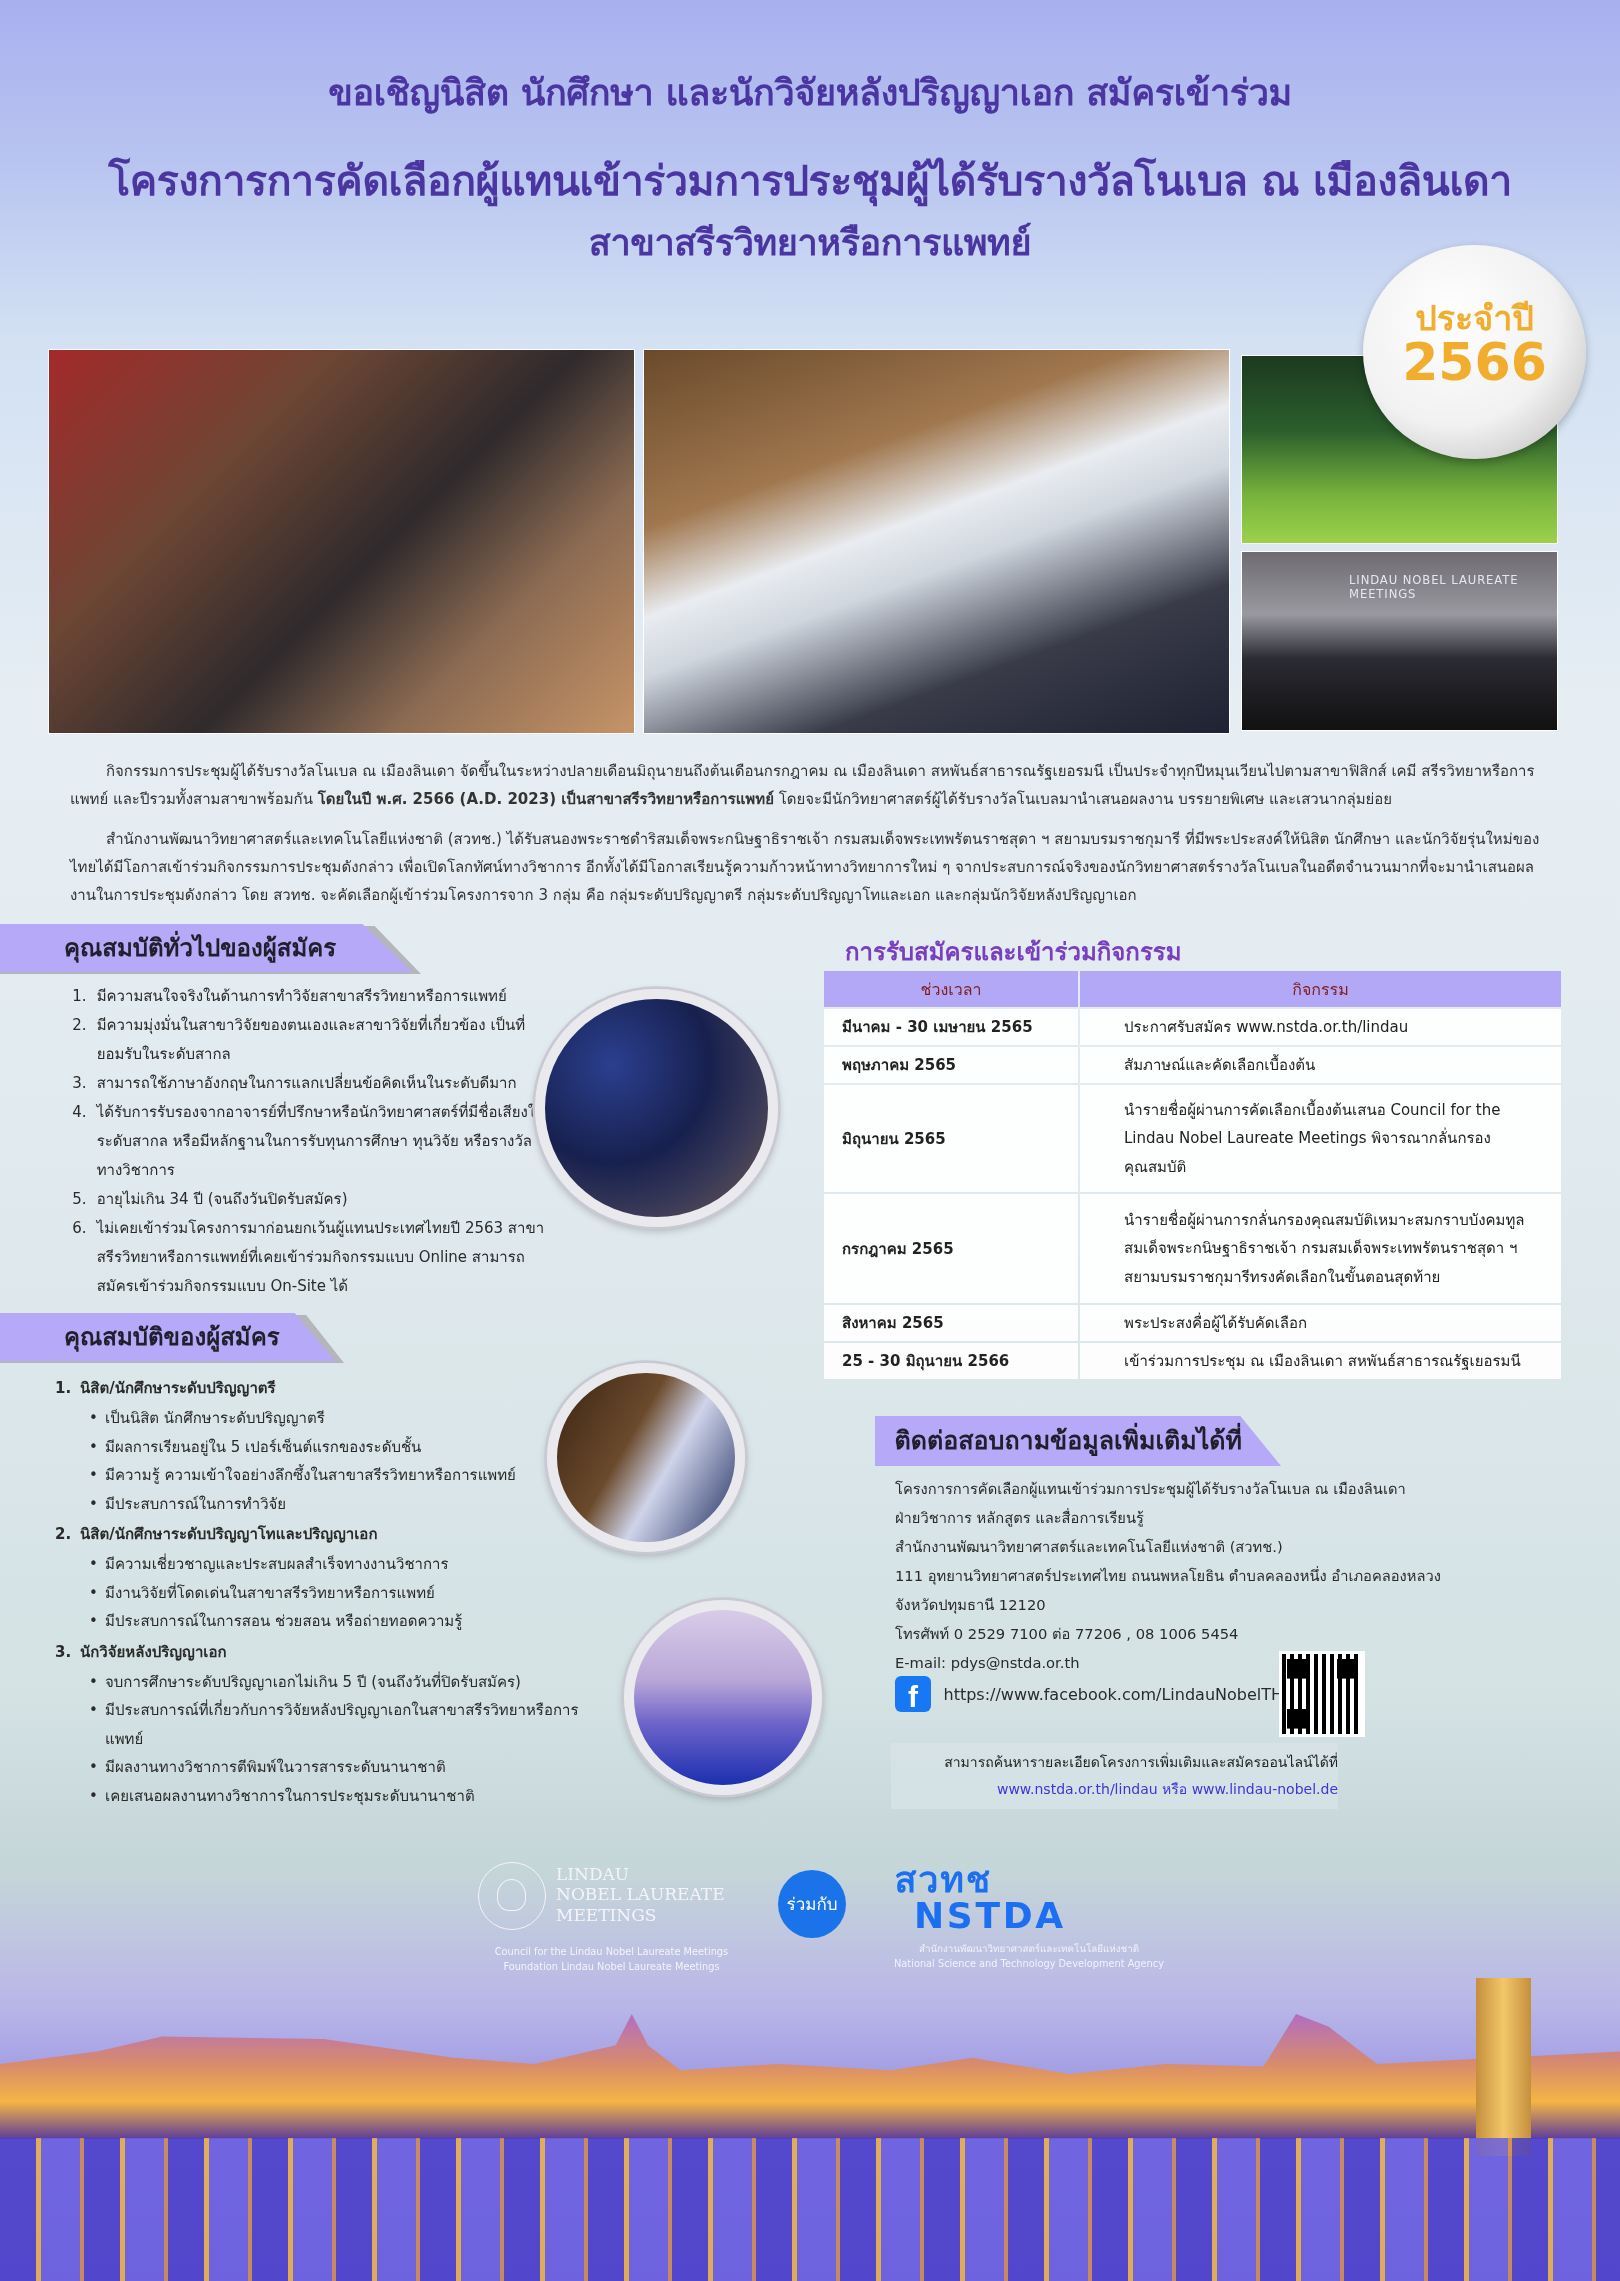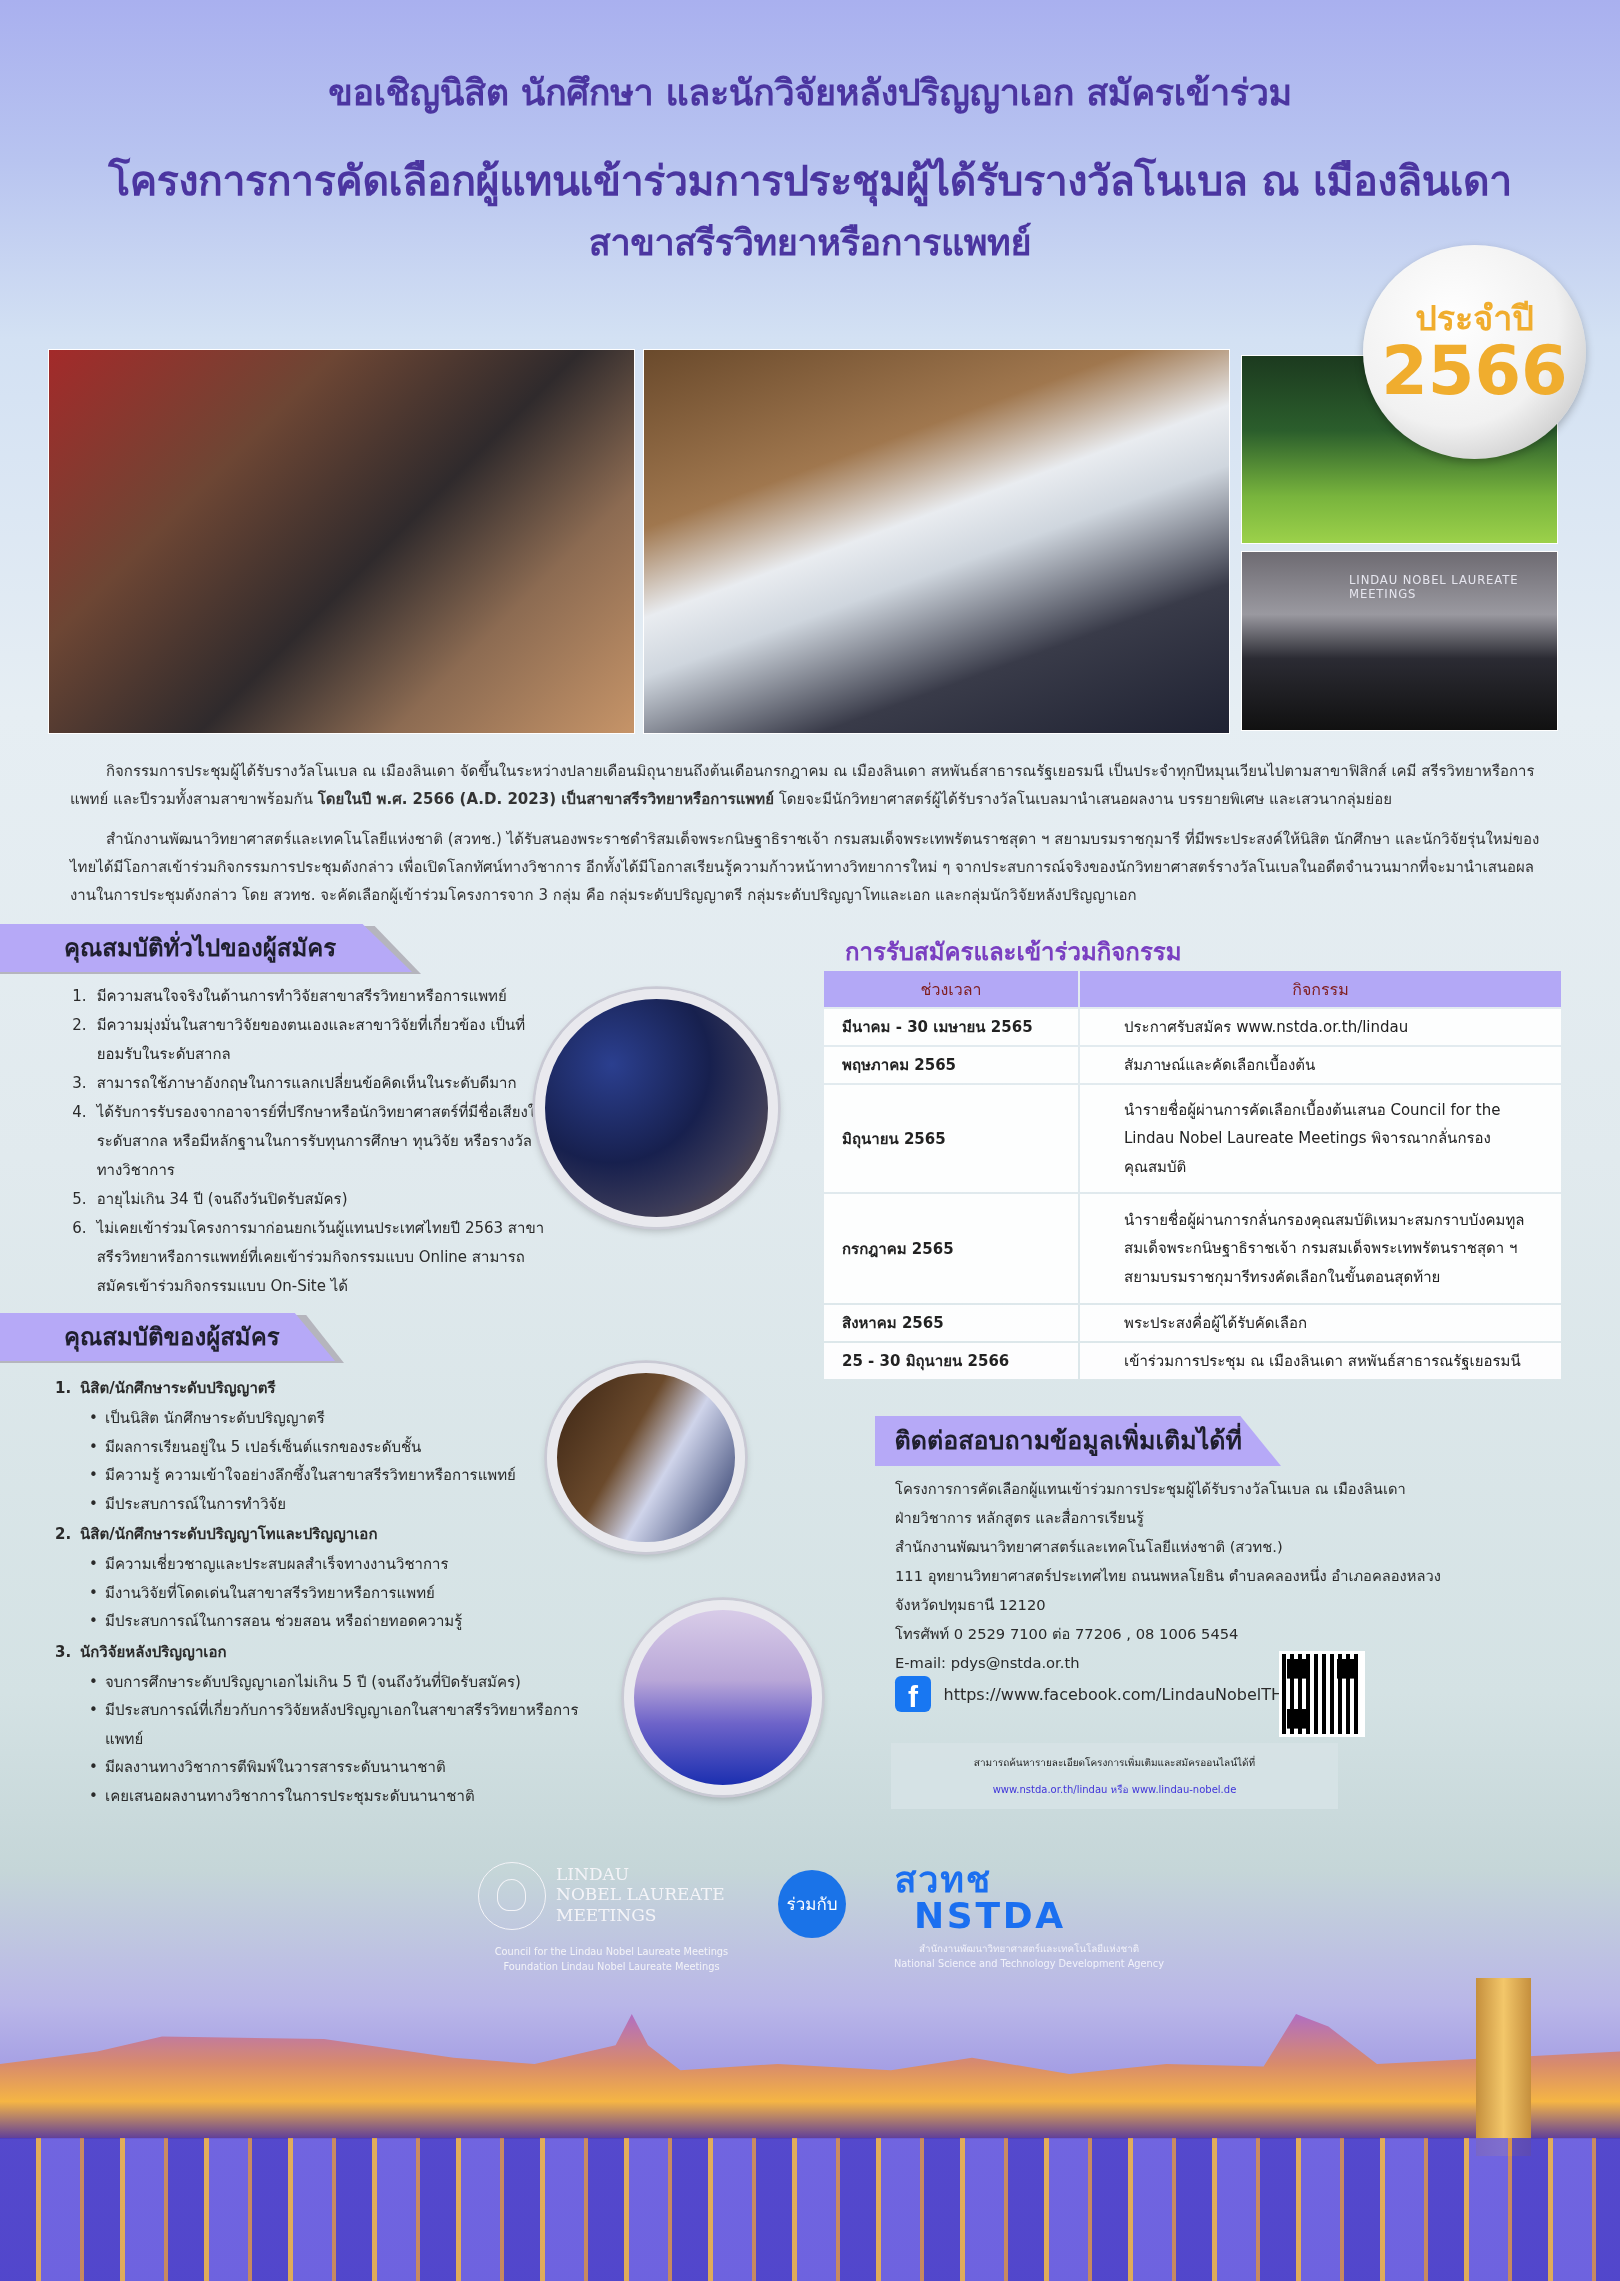--- a/index.html
+++ b/index.html
@@ -18,21 +18,21 @@
   .t2 { top: 148px; font-size: 41px; }
   .t3 { top: 214px; font-size: 36px; }
 
   .year-badge {
     position: absolute; left: 1363px; top: 245px; width: 223px; height: 214px; border-radius: 50%;
     background: radial-gradient(circle at 40% 35%, #ffffff 0%, #f1f1f1 55%, #cfcfcf 80%, #b5b5b5 100%);
     box-shadow: 0 3.6px 9px rgba(0,0,0,0.25);
     text-align: center; color: #f0ad2e; font-weight: bold; z-index: 3;
   }
   .year-badge .lbl { position: absolute; top: 46px; left: 0; right: 0; font-size: 34px; }
-  .year-badge .yr { position: absolute; top: 87px; left: 0; right: 0; font-size: 67px; }
+  .year-badge .yr { position: absolute; top: 87px; left: 0; right: 0; font-size: 52px; }
 
   .photo { position: absolute; overflow: hidden; border: 1.8px solid #fff; }
   .ph1 { left: 48px; top: 349px; width: 585px; height: 383px; background: linear-gradient(135deg, #a32a2a 0%, #6d4634 30%, #2f2a2c 55%, #8c6b52 75%, #c69468 100%); }
   .ph2 { left: 643px; top: 349px; width: 585px; height: 383px; background: linear-gradient(160deg, #6a4a2c 0%, #a0774e 30%, #e9ecf0 45%, #cfd6de 55%, #393b49 75%, #1f2232 100%); }
   .ph3 { left: 1241px; top: 355px; width: 315px; height: 187px; background: linear-gradient(180deg, #1c3a1f 0%, #2b5e2c 40%, #78b43d 75%, #9cd14a 100%); }
   .ph4 { left: 1241px; top: 551px; width: 315px; height: 178px; background: linear-gradient(180deg, #6e6b72 0%, #9a99a0 35%, #2b2b33 60%, #111 100%); }
   .ph-caption { position: absolute; left: 107px; top: 21.4px; color: #e6e6ef; font-size: 11.6px; letter-spacing: 0.9px; }
 
   .intro { position: absolute; left: 70px; width: 1488px; font-size: 15px; line-height: 28px; color: #333; }
   .intro p { margin: 0; text-indent: 36px; }
@@ -78,21 +78,21 @@
   .contact-lines { position: absolute; left: 895px; top: 1474px; width: 624px; font-size: 14.7px; line-height: 29px; color: #2a2a2a; }
   .fb-row { position: absolute; left: 895px; top: 1676px; display: flex; align-items: center; gap: 12.5px; font-size: 16px; color: #2a2a2a; }
   .fb-icon { width: 36px; height: 36px; border-radius: 6.2px; background: #1877f2; color: #fff; font-weight: bold; font-size: 30px; text-align: center; line-height: 41px; font-family: "Liberation Sans", sans-serif; }
   .qr { position: absolute; left: 1279px; top: 1651px; width: 80px; height: 80px; background:
       linear-gradient(#000,#000) 5.3px 5.3px/19.6px 19.6px no-repeat,
       linear-gradient(#000,#000) 55px 5.3px/19.6px 19.6px no-repeat,
       linear-gradient(#000,#000) 5.3px 55px/19.6px 19.6px no-repeat,
       repeating-linear-gradient(90deg, #000 0 3.6px, #fff 3.6px 8px),
       #fff;
     border: 3.6px solid #fff; }
-  .online-box { position: absolute; left: 891px; top: 1743px; width: 447px; height: 66px; background: rgba(214,226,229,0.9); text-align: center; font-size: 10px; line-height: 27px; padding-top: 6.2px; box-sizing: border-box; color: #222; }
+  .online-box { position: absolute; left: 891px; top: 1743px; width: 447px; height: 66px; background: rgba(214,226,229,0.9); text-align: right; font-size: 14px; line-height: 27px; padding-top: 6.2px; box-sizing: border-box; color: #222; }
   .online-box .links { color: #3f34d9; }
 
   .lindau-logo { position: absolute; left: 474px; top: 1862px; width: 267px; height: 107px; color: #f4f4f8; }
   .lindau-seal { position: absolute; left: 3.6px; top: 0; width: 66px; height: 66px; border: 1.8px solid #f4f4f8; border-radius: 50%; }
   .lindau-seal::after { content: ""; position: absolute; left: 18px; top: 16px; width: 27px; height: 30px; border: 1.8px solid #f4f4f8; border-radius: 50% 50% 40% 40%; }
   .lindau-name { position: absolute; left: 82px; top: 1.8px; font-family: "DejaVu Serif", serif; font-size: 17px; line-height: 20.5px; }
   .lindau-sub { position: absolute; left: 12.5px; top: 82px; font-size: 9.8px; line-height: 15px; text-align: center; width: 250px; }
   .with-badge { position: absolute; left: 778px; top: 1870px; width: 68px; height: 68px; border-radius: 50%; background: #1a73e8; color: #fff; font-size: 17px; text-align: center; line-height: 68px; }
   .nstda-logo { position: absolute; left: 882px; top: 1862px; width: 294px; color: #1b6ff0; text-align: left; }
   .nstda-th { font-size: 36px; font-weight: bold; line-height: 36px; padding-left: 12.5px; letter-spacing: 1.8px; }

